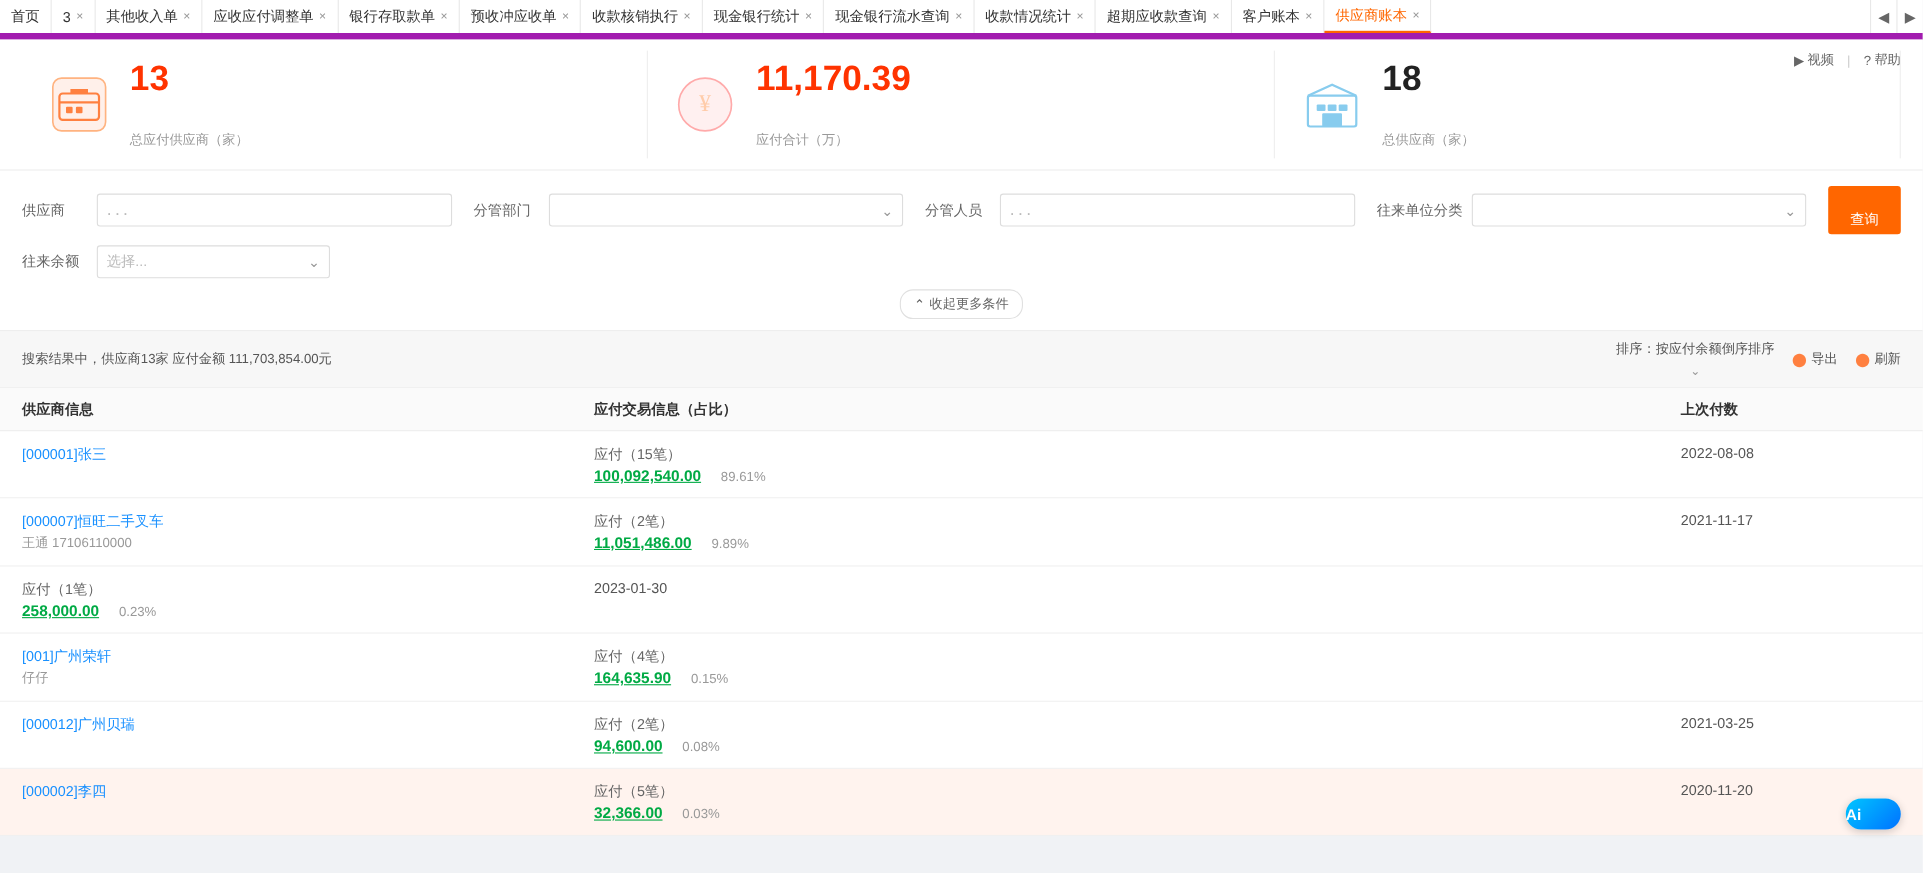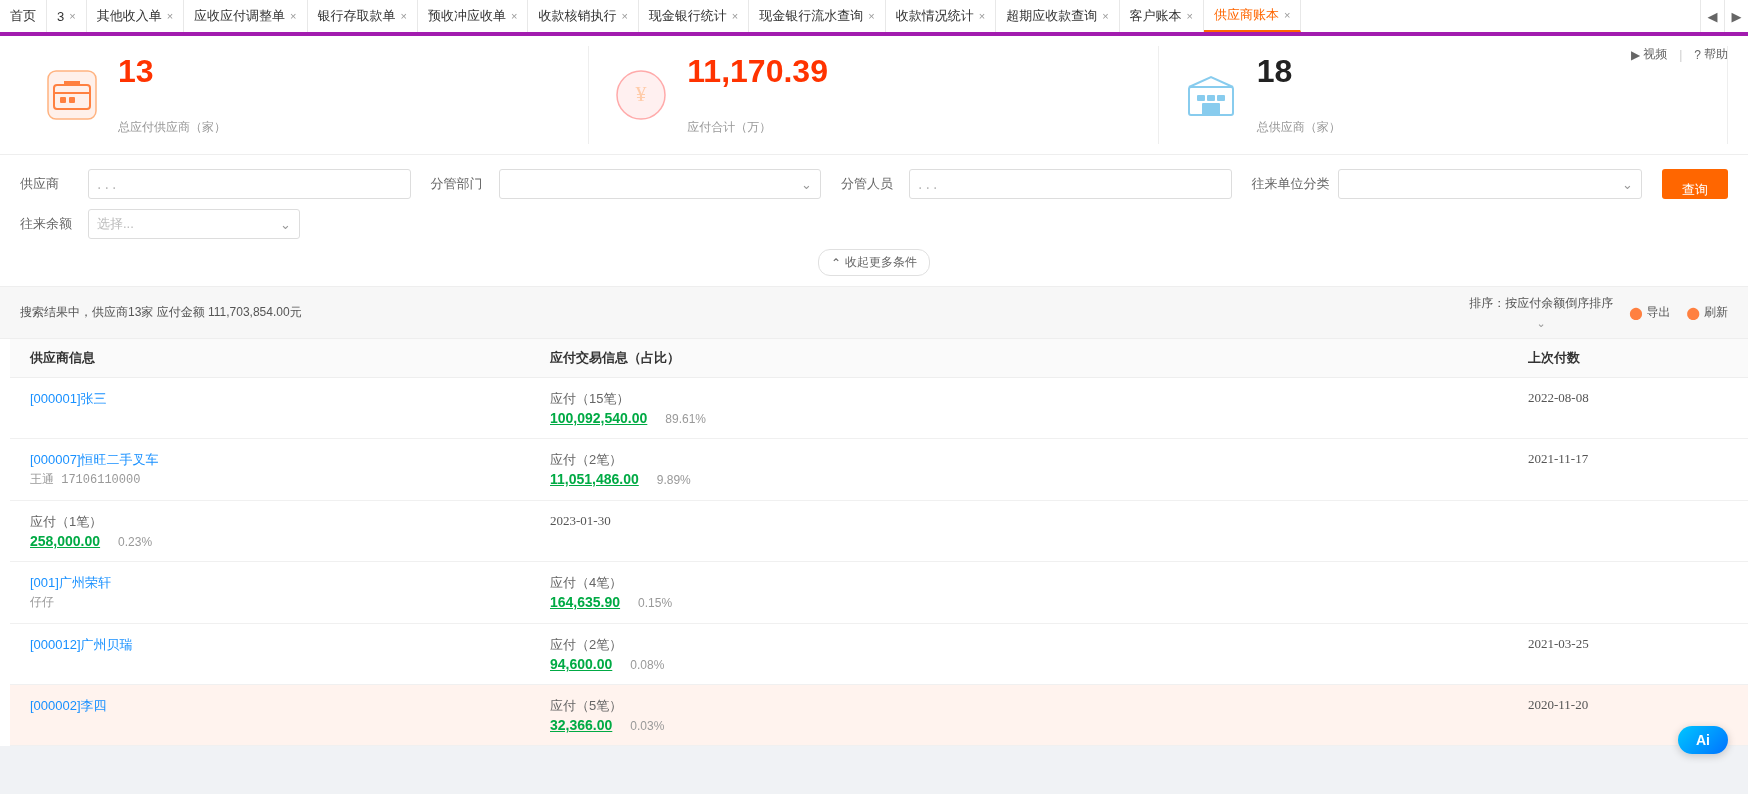--- a/index.html
+++ b/index.html
@@ -1,19 +1,19 @@
 <!DOCTYPE html>
 <html><head>
   <meta charset="utf-8">
   <style>
     * { margin: 0; padding: 0; box-sizing: border-box; }
     body { font-family: 'Microsoft YaHei', 'SimHei', Arial, sans-serif; font-size: 13px; background: #f0f2f5; color: #333; width: 1748px; overflow-x: hidden; }
 
     
-    .top-nav { display: flex; align-items: center; background: #fff; border-bottom: 4px solid #a21caf; height: 36px; overflow: hidden; }
+    .top-nav { display: flex; align-items: center; background: #fff; border-bottom: 6px solid #a21caf; height: 36px; overflow: hidden; }
     .nav-item { display: flex; align-items: center; padding: 0 10px; height: 100%; white-space: nowrap; font-size: 13px; color: #333; border-right: 1px solid #e8e8e8; cursor: pointer; flex-shrink: 0; }
     .nav-item.active { color: #ff6600; border-bottom: 2px solid #ff6600; }
     .nav-item .close-x { margin-left: 5px; color: #999; font-size: 11px; }
     .nav-arrows { display: flex; align-items: center; margin-left: auto; }
     .nav-arrow { width: 24px; height: 36px; display: flex; align-items: center; justify-content: center; cursor: pointer; border-left: 1px solid #e8e8e8; color: #666; }
 
     
     .stats-header { display: flex; align-items: stretch; background: #fff; border-bottom: 1px solid #eee; padding: 10px 20px; gap: 0; position: relative; }
     .stat-block { display: flex; align-items: center; gap: 14px; flex: 1; padding: 8px 20px; border-right: 1px solid #eee; }
     .stat-block:last-child { border-right: none; }
@@ -26,40 +26,40 @@
     .header-actions span { cursor: pointer; display: flex; align-items: center; gap: 3px; }
 
     
     .filter-area { background: #fff; padding: 14px 20px 10px; border-bottom: 1px solid #eee; }
     .filter-row { display: flex; align-items: center; gap: 20px; margin-bottom: 10px; }
     .filter-item { display: flex; align-items: center; gap: 8px; flex: 1; }
     .filter-label { color: #666; white-space: nowrap; font-size: 13px; min-width: 60px; }
     .filter-input { flex: 1; height: 30px; border: 1px solid #ddd; border-radius: 3px; padding: 0 8px; font-size: 13px; color: #333; display: flex; align-items: center; justify-content: space-between; cursor: pointer; background: #fff; position: relative; }
     .filter-input span { color: #bbb; }
     .filter-select { display: flex; align-items: center; justify-content: space-between; }
-    .search-btn { background: #ff6600; color: #fff; border: none; border-radius: 3px; padding: 12px 20px; font-size: 13px; cursor: pointer; white-space: nowrap; height: 30px; }
+    .search-btn { background: #ff6600; color: #fff; border: none; border-radius: 3px; padding: 22px 20px; font-size: 13px; cursor: pointer; white-space: nowrap; height: 30px; }
     .collapse-btn { display: flex; align-items: center; justify-content: center; gap: 4px; color: #666; font-size: 12px; cursor: pointer; padding: 4px 12px; border: 1px solid #e0e0e0; border-radius: 12px; margin: 0 auto; width: fit-content; }
 
     
     .result-summary { background: #f7f7f7; padding: 8px 20px; display: flex; align-items: center; justify-content: space-between; border-bottom: 1px solid #eee; font-size: 12px; color: #555; }
     .result-actions { display: flex; align-items: center; gap: 16px; }
     .result-action { display: flex; align-items: center; gap: 4px; cursor: pointer; color: #555; font-size: 12px; }
 
     
-    .table-container { background: #fff; margin: 0; padding-left: 10px; }
+    .table-container { background: #fff; margin: 0; }
     .table-header { display: grid; grid-template-columns: 520px 1fr 200px; padding: 10px 20px; border-bottom: 1px solid #eee; font-size: 13px; font-weight: bold; color: #333; background: #fafafa; }
     .table-row { display: grid; grid-template-columns: 520px 1fr 200px; padding: 12px 20px; border-bottom: 1px solid #f0f0f0; align-items: start; }
     .table-row.highlighted { background: #fff3ee; }
     .supplier-name { color: #1890ff; cursor: pointer; font-size: 13px; }
-    .supplier-sub { color: #999; font-size: 12px; margin-top: 2px; font-family: Liberation Mono, monospace; }
+    .supplier-sub { color: #999; font-size: 12px; margin-top: 2px; }
     .tx-label { color: #666; font-size: 13px; }
     .tx-amount { color: #00aa44; font-size: 14px; font-weight: bold; text-decoration: underline; cursor: pointer; margin-top: 2px; }
     .tx-pct { color: #999; font-size: 12px; margin-left: 10px; }
     .tx-row { display: flex; align-items: baseline; gap: 8px; }
-    .last-pay { color: #555; font-size: 13px; font-family: Liberation Serif, serif; }
+    .last-pay { color: #555; font-size: 13px; }
   </style>
 </head>
 <body>
 
 <div class="top-nav">
 
   <div id="nav-items-container" style="display:flex;align-items:center;height:100%;overflow:hidden;flex:1;">
       <div class="nav-item">首页</div>
       <div class="nav-item">3<span class="close-x">×</span></div>
       <div class="nav-item">其他收入单<span class="close-x">×</span></div>
@@ -287,15 +287,15 @@
           <div class="tx-row">
             <span class="tx-amount">32,366.00</span>
             <span class="tx-pct">0.03%</span>
           </div>
         </div>
         <div class="last-pay">2020-11-20</div>
       </div>
     </div>
 </div>
 
-<div style="position:fixed;bottom:40px;right:20px;width:50px;height:28px;background:linear-gradient(135deg,#00c6ff,#0072ff);border-radius:14px;display:flex;align-items:center;justify-content:center;cursor:pointer;box-shadow:0 2px 8px rgba(0,0,0,0.2);">
+<div style="position:fixed;bottom:40px;right:20px;width:50px;height:28px;background:linear-gradient(135deg,#00c6ff,#0072ff);border-radius:14px;display:flex;align-items:center;cursor:pointer;box-shadow:0 2px 8px rgba(0,0,0,0.2);">
   <span style="color:#fff;font-weight:bold;font-size:14px;">Ai</span>
 </div>
 
 </body></html>

